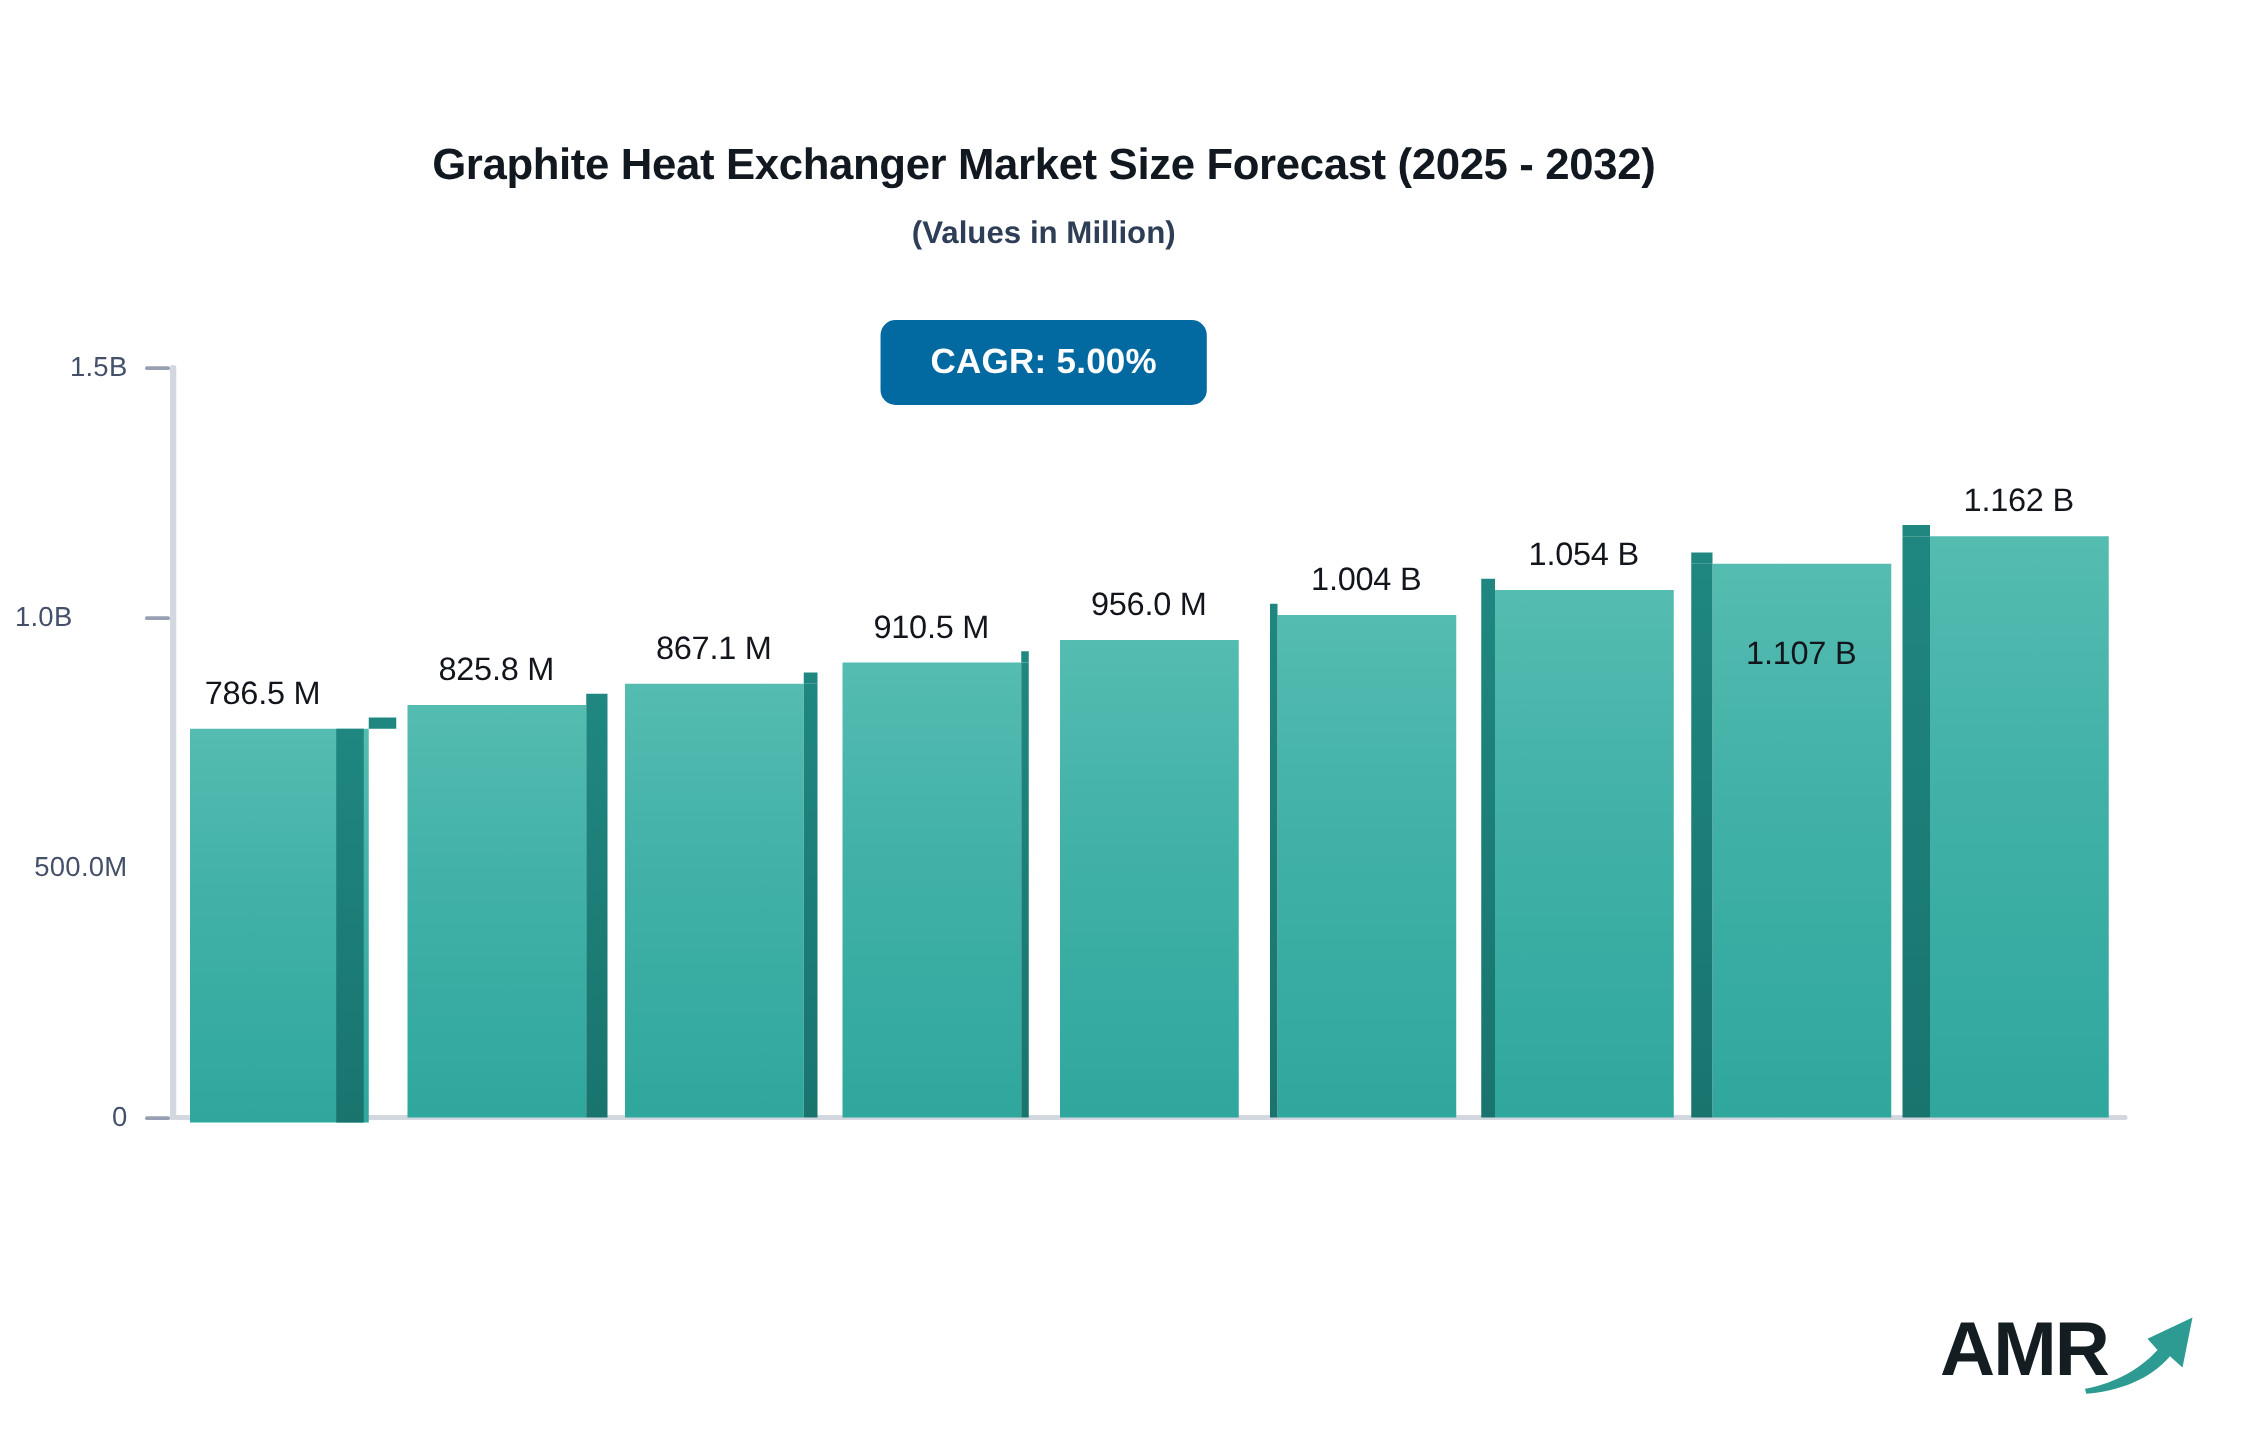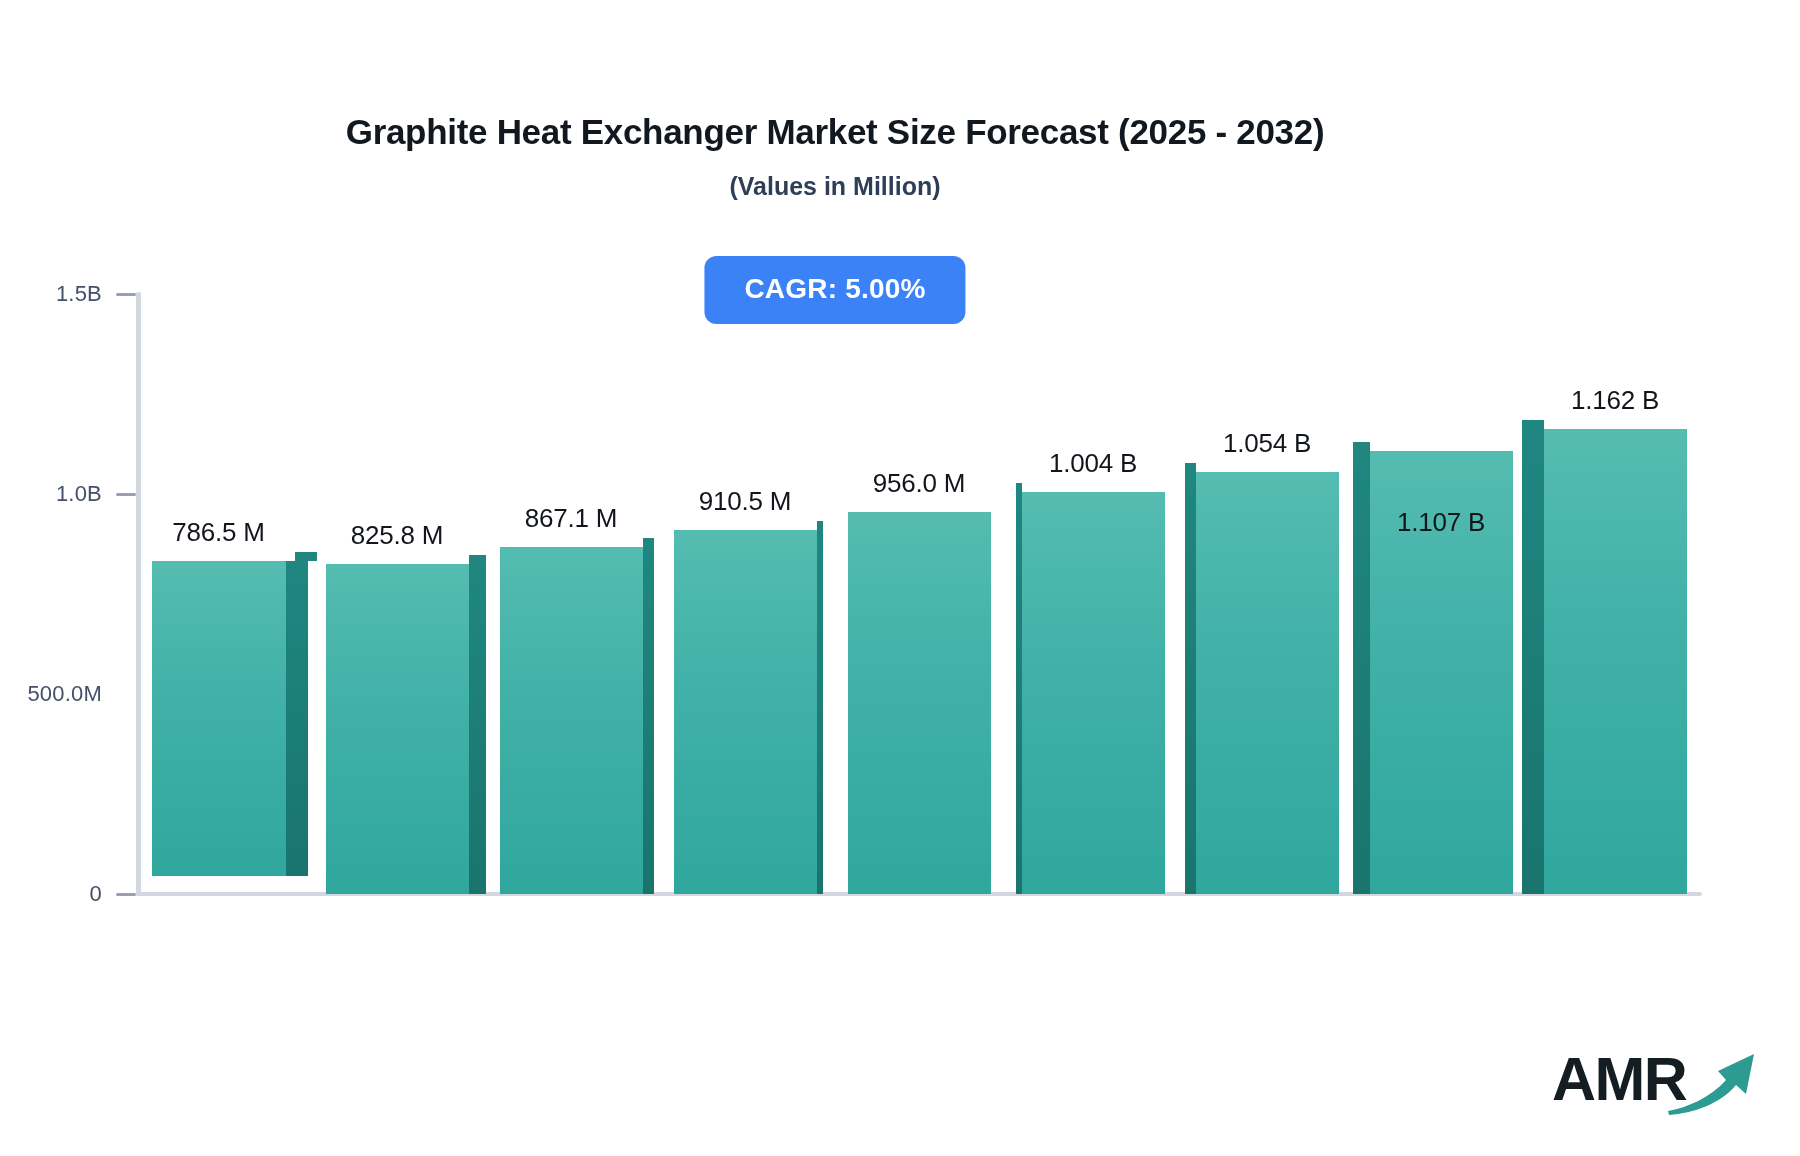--- a/index.html
+++ b/index.html
@@ -27,21 +27,21 @@
     font-size:25px; font-weight:bold;
     color:#2f3e57;
     padding-right:130px;
   }
 
   
   #cagr-badge {
     position:absolute; top:256px; left:50%;
     transform:translateX(-50%);
     margin-left:-65px;
-    background:#3b82f6;
+    background:#0369a1;
     color:#ffffff;
     font-size:28px; font-weight:bold;
     padding:17px 40px 19px 40px;
     border-radius:12px;
     white-space:nowrap;
     letter-spacing:0.2px;
   }
   #y-axis-line {
     position:absolute; left:136px; top:292px;
     width:5px; height:604px;
@@ -121,37 +121,37 @@
   <div id="cagr-badge">CAGR: 5.00%</div>
 
   <div id="y-axis-line"></div>
   <div id="x-axis-line"></div>
 
   <div id="y-axis-labels">
       <div class="ytick" style="top: 294px;">
         <span class="ylabel">1.5B</span>
         <span class="ydash"></span>
       </div>
-      <div class="ytick" style="top: 494px;">
+      <div class="ytick" style="top: 494px; gap: 44px;">
         <span class="ylabel">1.0B</span>
         <span class="ydash"></span>
       </div>
       <div class="ytick no-dash" style="top: 694px;">
         <span class="ylabel">500.0M</span>
         <span class="ydash"></span>
       </div>
       <div class="ytick" style="top: 894px;">
         <span class="ylabel">0</span>
         <span class="ydash"></span>
       </div>
     </div>
 
   <div id="bars">
       <div class="bar-group" style="left: 15.5px; width: 143px;">
-        <div class="bar-wrap" style="width: 134px; height: 314.6px; bottom: 280px;">
+        <div class="bar-wrap" style="width: 117px; height: 314.6px; bottom: 258px;">
           <div class="bar-front" style="width: 143px; height: 314.6px;"></div>
           <div class="bar-side right" style="width: 22px; height: 314.6px;"></div>
           <div class="bar-top" style="height: 9px; width: 22px; bottom: 314.6px; left: 143px; background: rgb(31, 135, 128);"></div>
           <div class="bar-value">786.5 M</div>
         </div>
       </div>
       <div class="bar-group" style="left: 189.5px; width: 143px;">
         <div class="bar-wrap" style="width: 143px; height: 330.32px; bottom: 262px;">
           <div class="bar-front" style="width: 143px; height: 330.32px;"></div>
           <div class="bar-side right" style="width: 17px; height: 330.32px;"></div>

